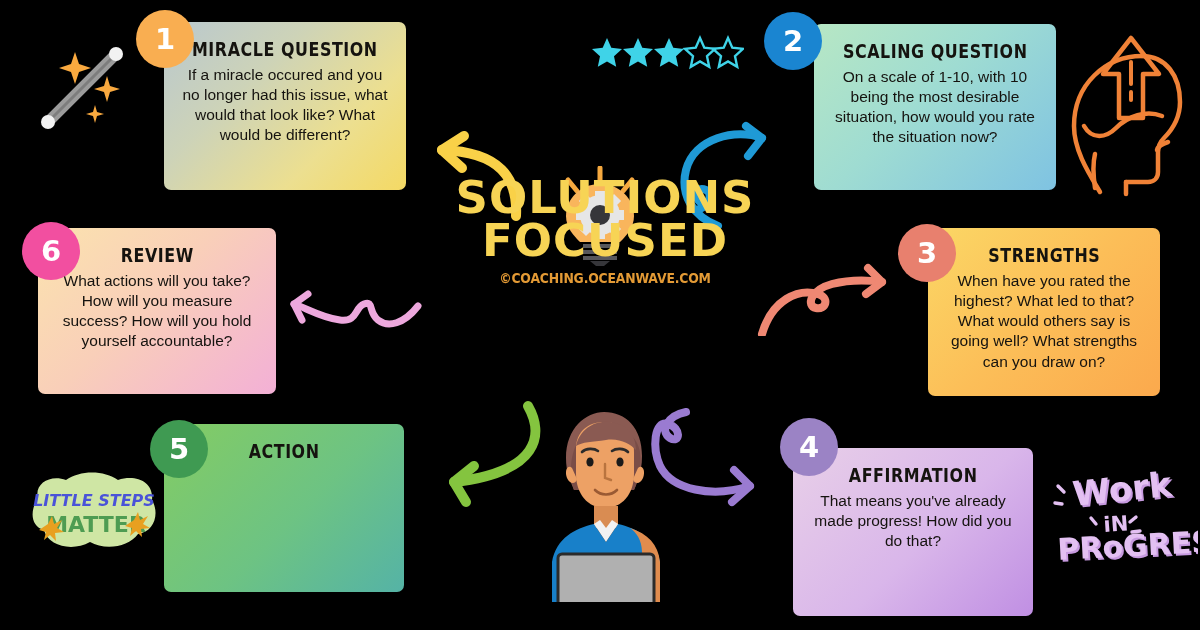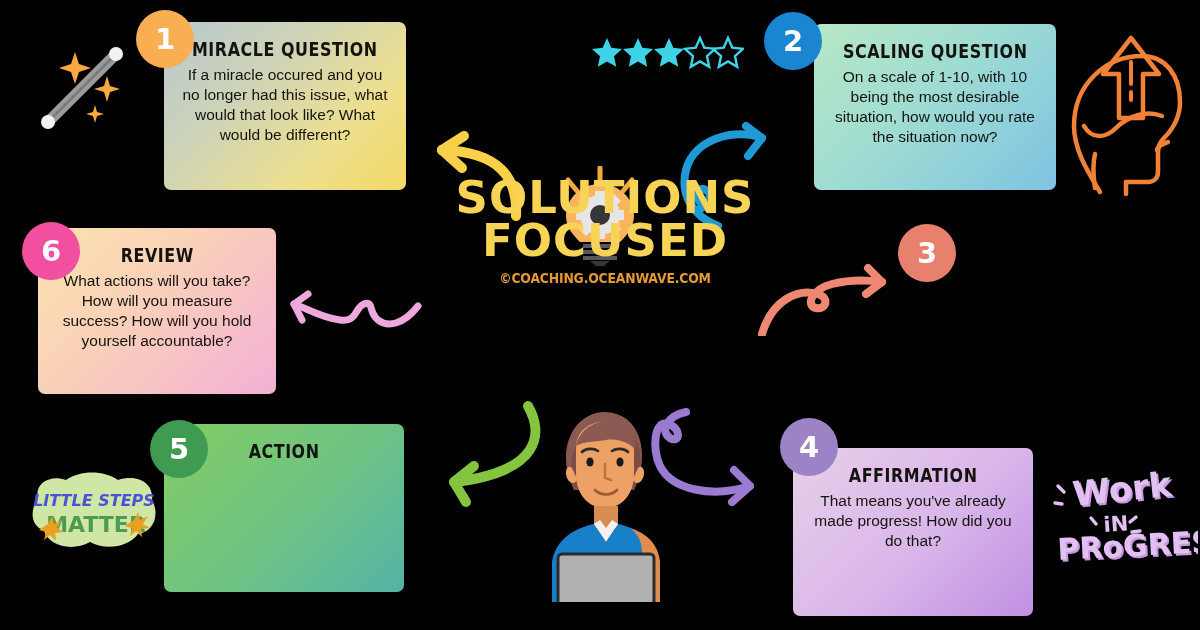--- a/index.html
+++ b/index.html
@@ -261,20 +261,24 @@
     <div class="card-body">If a miracle occured and you no longer had this issue, what would that look like? What would be different?</div>
   </div>
   <div class="badge" id="badge1">1</div>
 
   <div class="card" id="card2">
     <div class="card-title">SCALING QUESTION</div>
     <div class="card-body">On a scale of 1-10, with 10 being the most desirable situation, how would you rate the situation now?</div>
   </div>
   <div class="badge" id="badge2">2</div>
 
+  <div class="card" id="card3">
+    <div class="card-title">STRENGTHS</div>
+    <div class="card-body">When have you rated the highest? What led to that? What would others say is going well? What strengths can you draw on?</div>
+  </div>
   <div class="badge" id="badge3">3</div>
 
   <div class="card" id="card4">
     <div class="card-title">AFFIRMATION</div>
     <div class="card-body">That means you've already made progress! How did you do that?</div>
   </div>
   <div class="badge" id="badge4">4</div>
 
   <div class="card" id="card5">
     <div class="card-title">ACTION</div>

